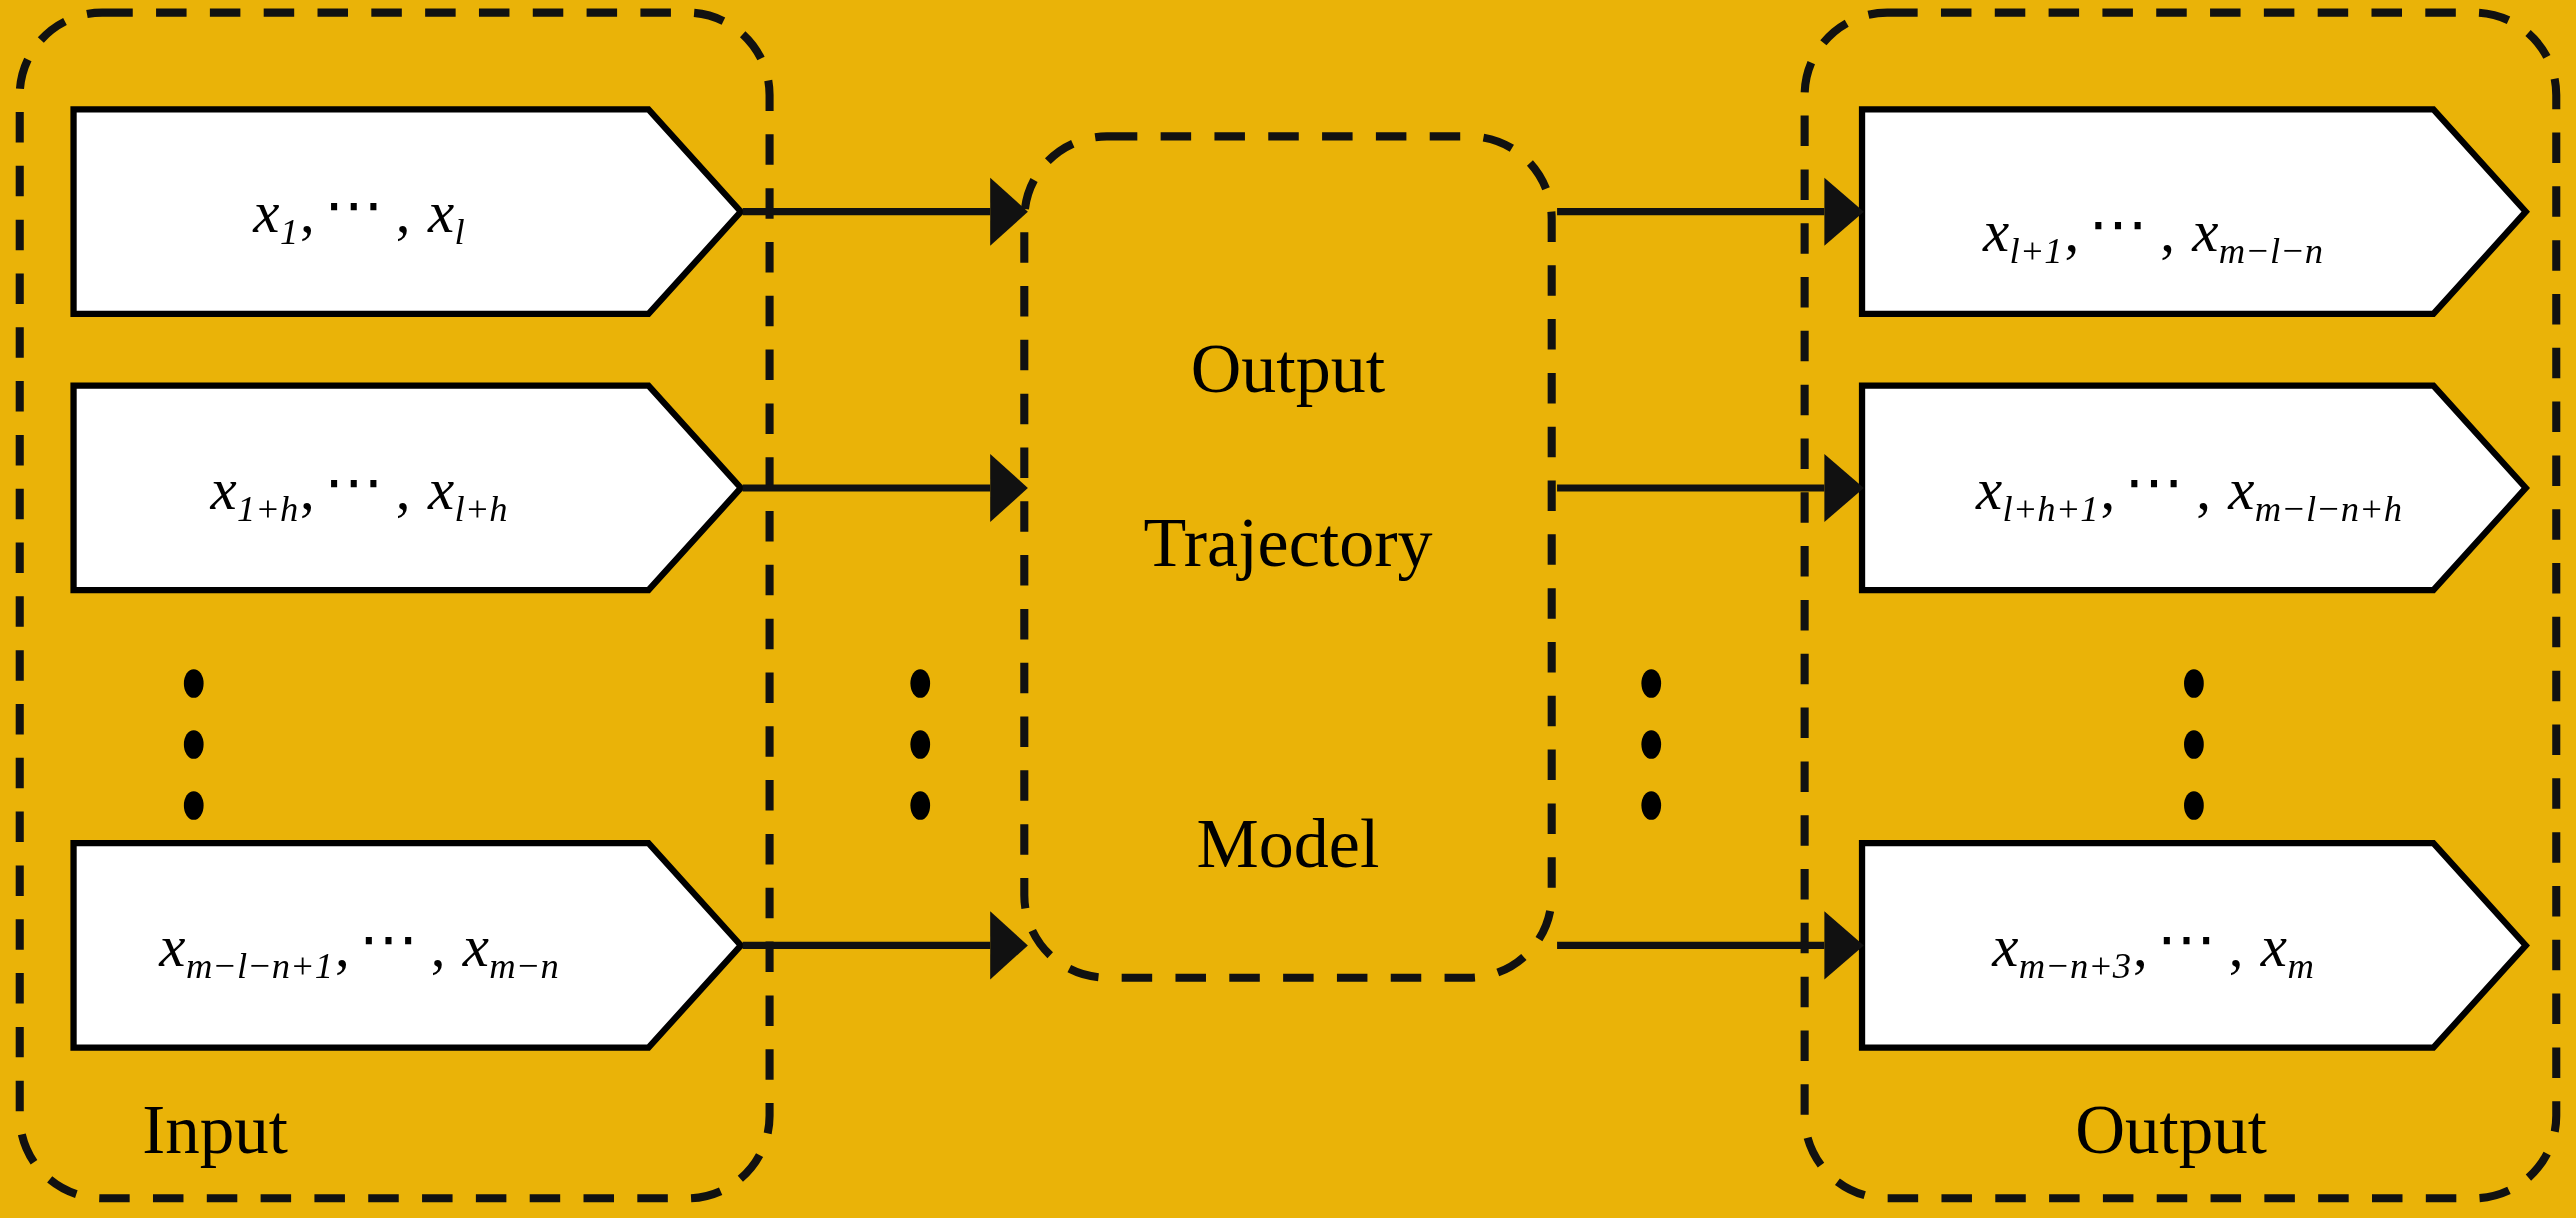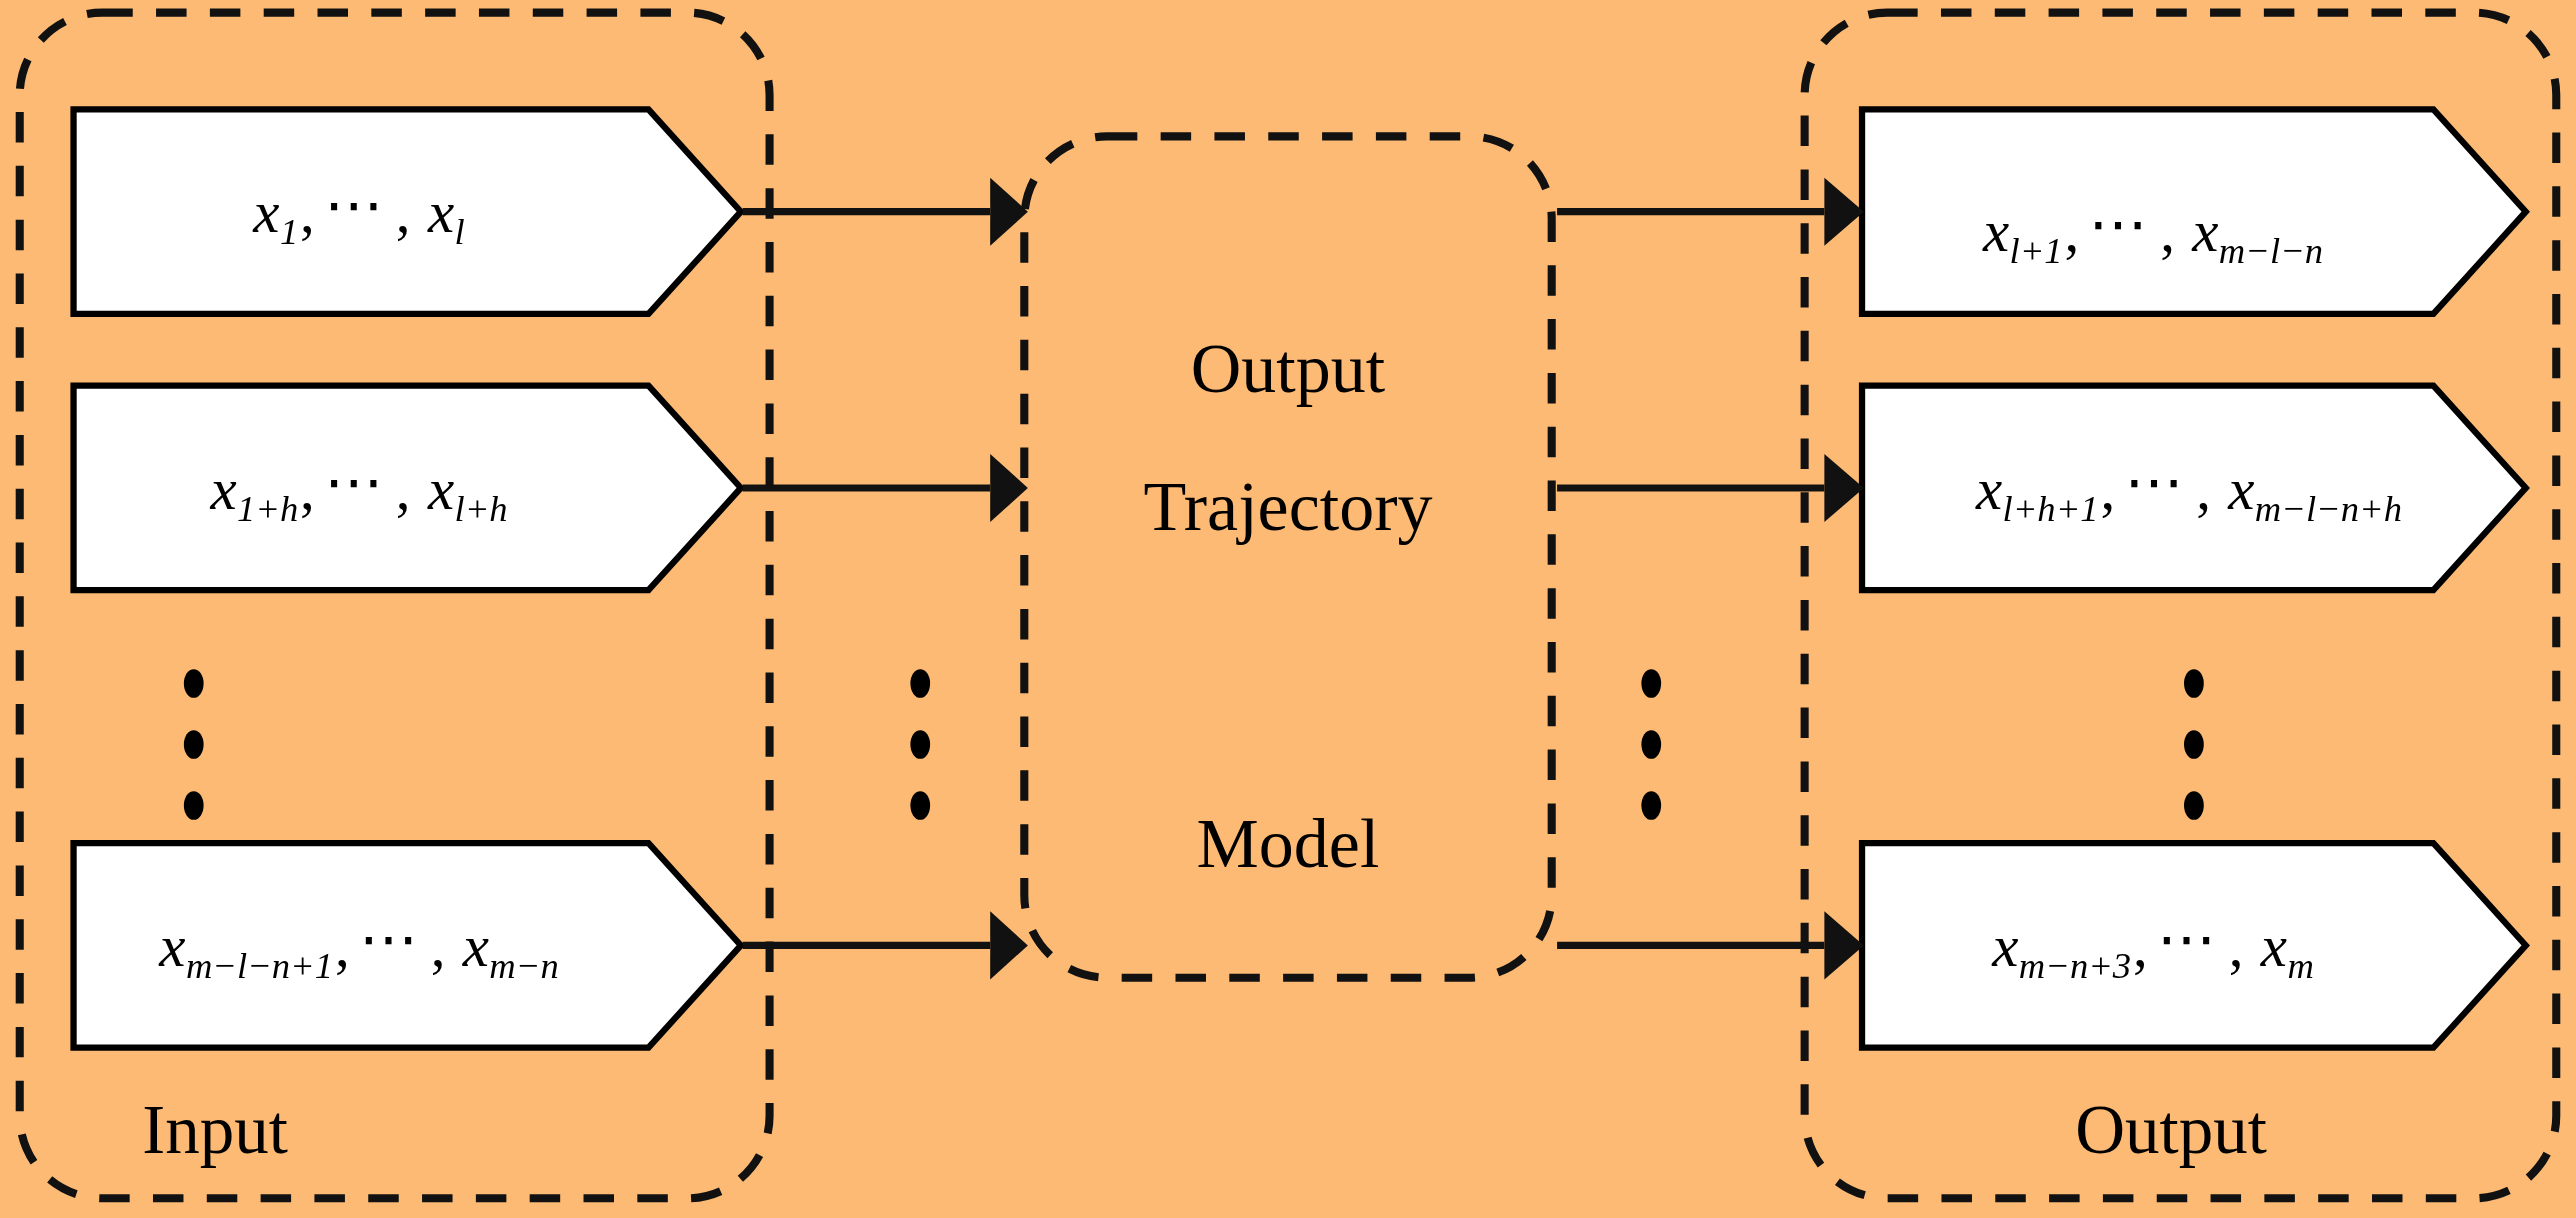--- a/index.html
+++ b/index.html
@@ -10,21 +10,21 @@
   body {
     width: 2576px;
     height: 1219px;
     font-family: "Liberation Serif", serif;
     overflow: hidden;
   }
   #diagram-root {
     position: relative;
     width: 2576px;
     height: 1219px;
-    background: #fdba74;
+    background: #eab308;
     text-decoration: underline;
   }
   svg.canvas {
     position: absolute;
     top: 0;
     left: 0;
     width: 2576px;
     height: 1219px;
   }
   .dash-container {
@@ -182,20 +182,20 @@
 
   <div class="lbl math" style="left:2153px; top:490px;margin-left:36px;">
     <span>x</span><sub>l+h+1</sub><span class="sep">,</span><span class="ell">⋯</span><span class="sep">,</span> <span>x</span><sub>m−l−n+h</sub>
   </div>
 
   <div class="lbl math" style="left:2153px; top:947px;">
     <span>x</span><sub>m−n+3</sub><span class="sep">,</span><span class="ell">⋯</span><span class="sep">,</span> <span>x</span><sub>m</sub>
   </div>
 
   <div class="lbl model-label" style="left:1288px; top:334px;">Output</div>
-  <div class="lbl model-label" style="left:1288px; top:472px;text-align:center;">Trajectory</div>
+  <div class="lbl model-label" style="left:1288px; top:508px;text-align:center;">Trajectory</div>
   <div class="lbl model-label" style="left:1288px; top:789px;margin-top:20px;">Model</div>
 
   <div class="lbl group-label" style="left:215px; top:1096px;">Input</div>
   <div class="lbl group-label" style="left:2171px; top:1096px;">Output</div>
 
 </div>
 
 
 </body></html>

